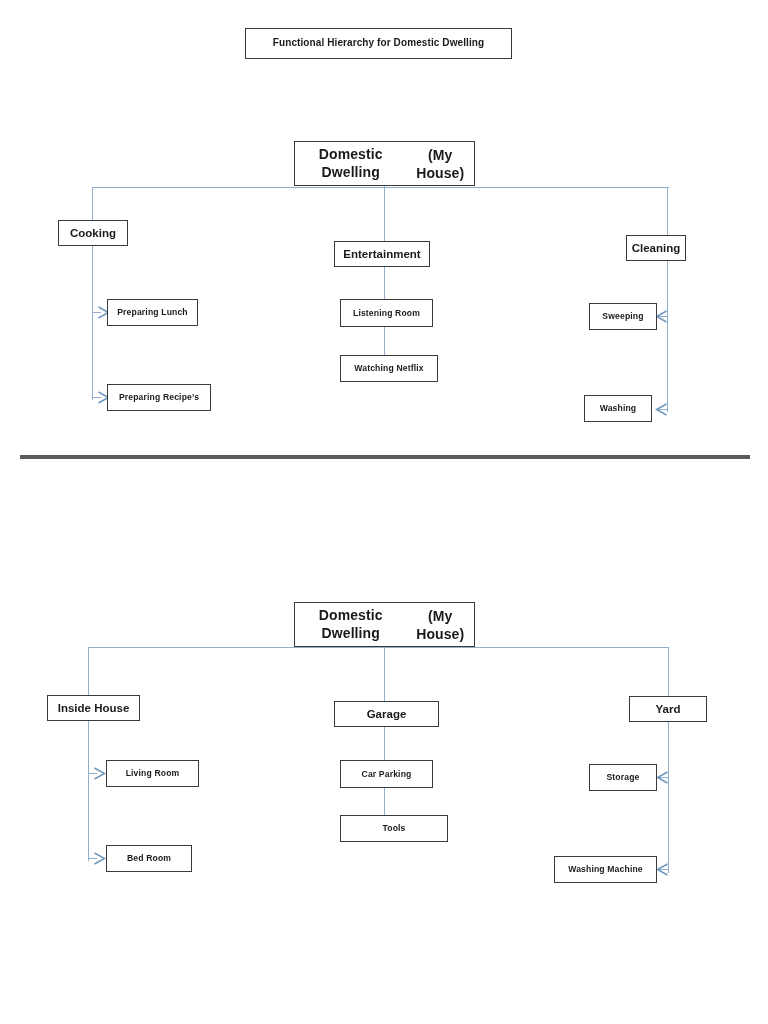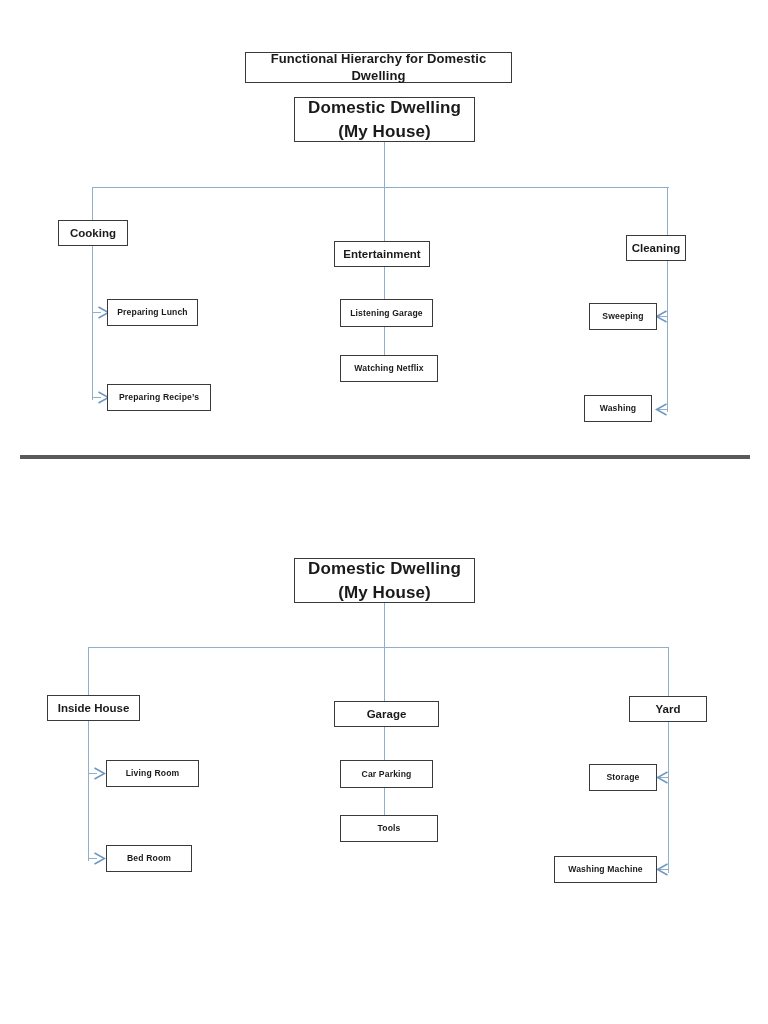--- a/index.html
+++ b/index.html
@@ -33,28 +33,28 @@
     align-items: center;
     justify-content: center;
     text-align: center;
     line-height: 1.25;
     z-index: 5;
     font-weight: bold;
     color: #1a1a1a;
   }
 
   .box.title-box {
-    font-size: 13px;
+    font-size: 10px;
     letter-spacing: .1px;
-    margin-top: 24px;
   }
   .box.root-box {
-    font-size: 17px;
-    flex-direction: column;
+    font-size: 14px;
+    flex-direction: row;
     letter-spacing: .1px;
+    margin-top: 44px;
   }
   .box.root-box .l2 { margin-top: 2px; }
 
   .box.lvl1-box {
     font-size: 11.5px;
   }
   .box.lvl2-box {
     font-size: 8.6px;
     font-weight: bold;
     letter-spacing: .15px;
@@ -131,21 +131,21 @@
   </div>
   <div class="box lvl2-box" style="left:107px; top:384px; width:104px; height:27px;">
     <span>Preparing Recipe’s</span>
   </div>
 
   <div class="ln v" style="left:384px; top:187px; height:195px;"></div>
   <div class="box lvl1-box" style="left:334px; top:241px; width:96px; height:26px;">
     <span>Entertainment</span>
   </div>
   <div class="box lvl2-box" style="left:340px; top:299px; width:93px; height:28px;">
-    <span>Listening Garage</span>
+    <span>Listening Room</span>
   </div>
   <div class="box lvl2-box" style="left:340px; top:355px; width:98px; height:27px;">
     <span>Watching Netflix</span>
   </div>
 
   <div class="ln v" style="left:667px; top:187px; height:225px;"></div>
   <div class="box lvl1-box" style="left:626px; top:235px; width:60px; height:26px;">
     <span>Cleaning</span>
   </div>
 
@@ -205,21 +205,21 @@
     <span>Bed Room</span>
   </div>
 
   <div class="ln v" style="left:384px; top:647px; height:195px;"></div>
   <div class="box lvl1-box" style="left:334px; top:701px; width:105px; height:26px;">
     <span>Garage</span>
   </div>
   <div class="box lvl2-box" style="left:340px; top:760px; width:93px; height:28px;">
     <span>Car Parking</span>
   </div>
-  <div class="box lvl2-box" style="left:340px; top:815px; width:98px; height:27px;">
+  <div class="box lvl2-box" style="left:340px; top:815px; width:108px; height:27px;">
     <span>Tools</span>
   </div>
 
   <div class="ln v" style="left:668px; top:647px; height:226px;"></div>
   <div class="box lvl1-box" style="left:629px; top:696px; width:78px; height:26px;">
     <span>Yard</span>
   </div>
 
   <div class="ln h" style="left:659px; top:777px; width:10px;"></div>
   <div class="arrow-l" style="left:656px; top:771px;">

